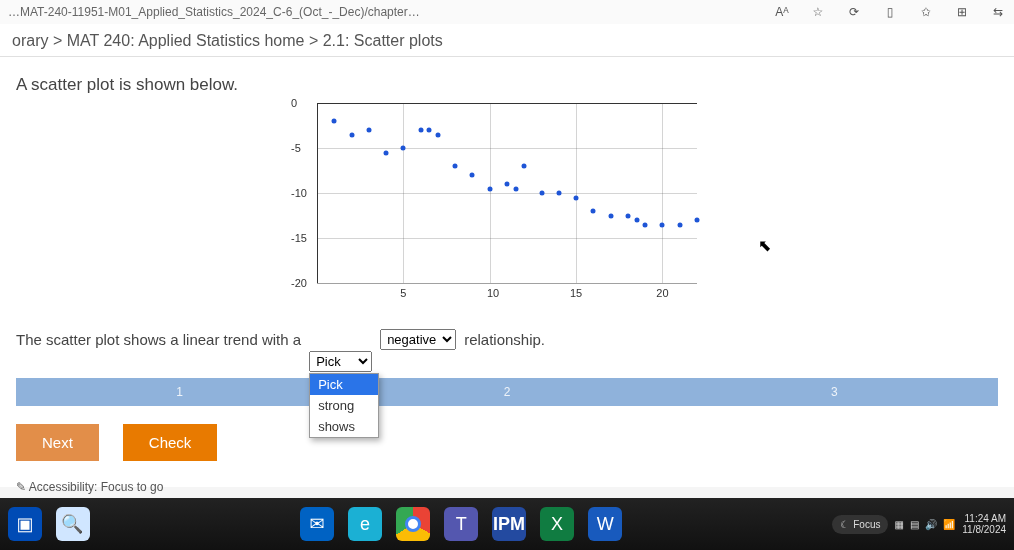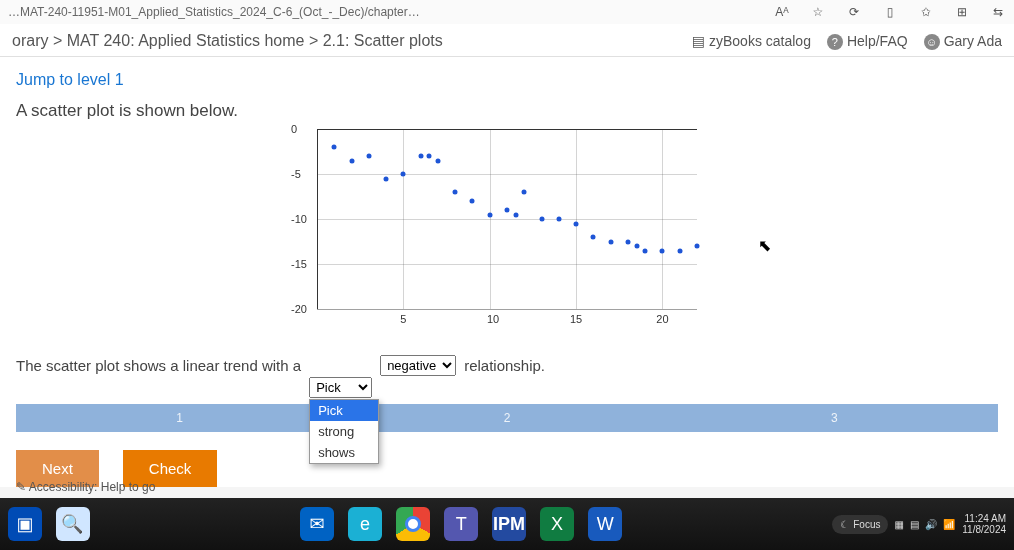--- a/index.html
+++ b/index.html
@@ -110,38 +110,32 @@
   <span class="icon">☆</span>
   <span class="icon">⟳</span>
   <span class="icon">▯</span>
   <span class="icon">✩</span>
   <span class="icon">⊞</span>
   <span class="icon">⇆</span>
 </div>
 
 <div class="page-header">
   <div class="breadcrumb">orary &gt; MAT 240: Applied Statistics home &gt; 2.1: Scatter plots</div>
-  <div class="header-links">
-    <span>▤ <span>zyBooks catalog</span></span>
-    <span><span class="circ">?</span><span>Help/FAQ</span></span>
-    <span><span class="circ">☺</span><span>Gary Ada</span></span>
-  </div>
 </div>
 
 <div class="side-checks">
   <div class="ck">✓</div>
     <div class="lbl">1</div>
   <div class="ck">✓</div>
     <div class="lbl">2</div>
   <div class="ck">✓</div>
     <div class="lbl">3</div>
 </div>
 
 <div class="content">
-  <div class="jump">Jump to level 1</div>
   <div class="instruction">A scatter plot is shown below.</div>
 
   <div class="chart-wrap">
     <div class="plot-area" id="plot-area">
         <div class="gridline-h" style="top: 0px;"></div>
         <div class="y-label" style="top: 0px;">0</div>
         <div class="gridline-h" style="top: 45px;"></div>
         <div class="y-label" style="top: 45px;">-5</div>
         <div class="gridline-h" style="top: 90px;"></div>
         <div class="y-label" style="top: 90px;">-10</div>
@@ -216,21 +210,21 @@
         <span class="num">3</span>
       </div>
   </div>
 
   <div class="buttons">
     <button class="btn btn-next">Next</button>
     <button class="btn btn-check">Check</button>
   </div>
 </div>
 
-<div class="accessibility">✎ <span>Accessibility: Help to go</span></div>
+<div class="accessibility">✎ <span>Accessibility: Focus to go</span></div>
 <div class="cursor">⬉</div>
 
 <div class="taskbar">
   <div class="tb-icon tb-win">▣</div>
   <div class="tb-icon tb-search">🔍</div>
   <div class="spacer"></div>
   <div class="tb-icon tb-outlook">✉</div>
   <div class="tb-icon tb-edge">e</div>
   <div class="tb-icon tb-chrome"></div>
   <div class="tb-icon tb-teams">T</div>

